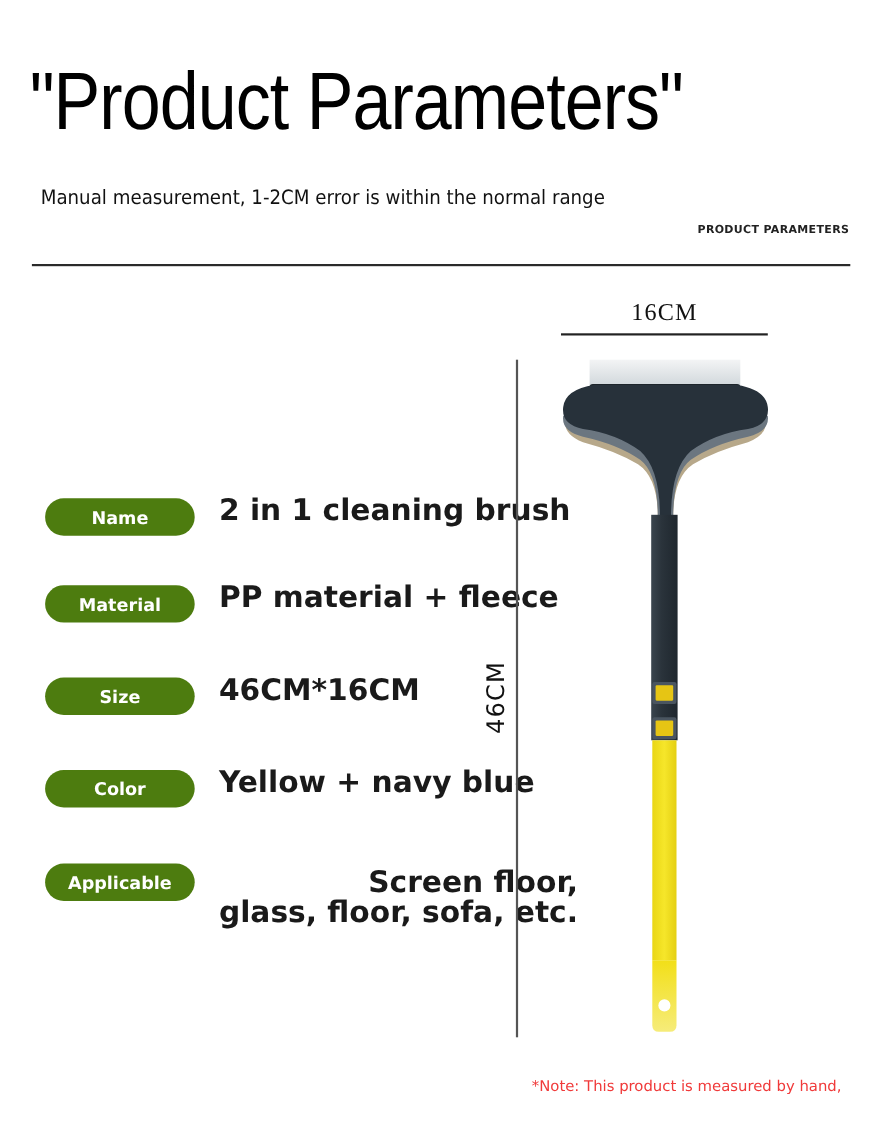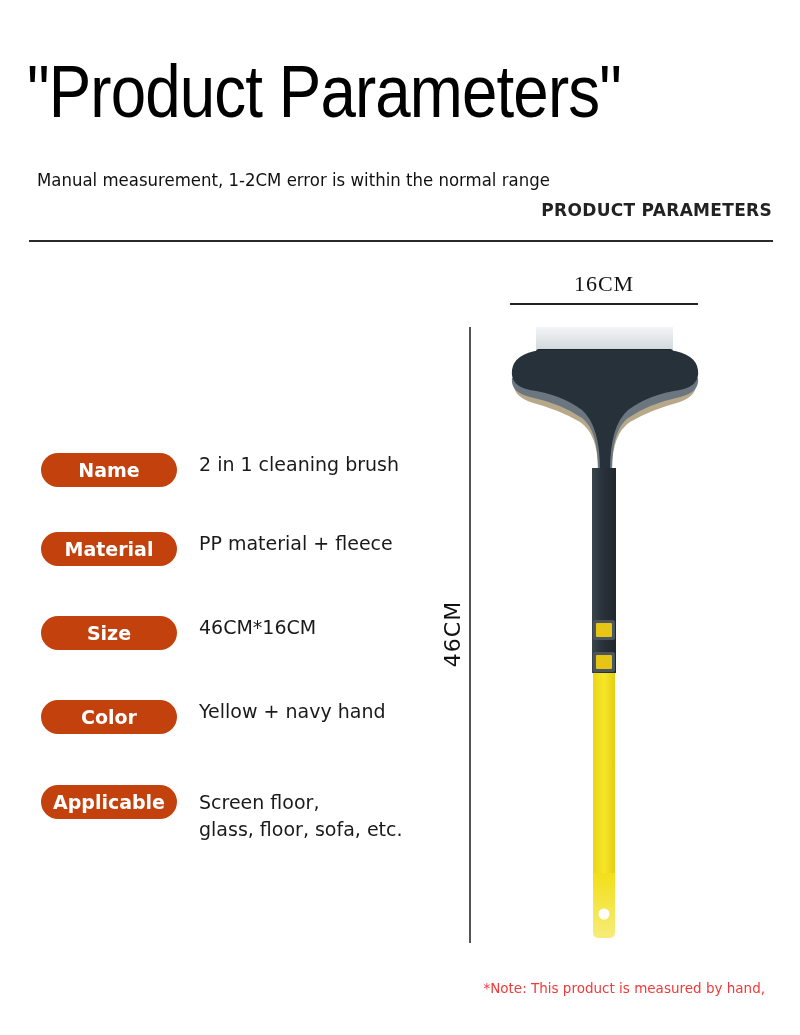--- a/index.html
+++ b/index.html
@@ -13,37 +13,37 @@
       letter-spacing: -1px; white-space: nowrap;
       transform: scaleX(0.86); transform-origin: left top;
     }
     .subtitle {
       position: absolute; left: 37px; top: 168px;
       font-size: 18px; line-height: 24px; color: #111; white-space: nowrap;
       transform: scaleX(0.92); transform-origin: left top;
     }
     .kicker {
       position: absolute; right: 28px; top: 202px;
-      font-size: 17px; line-height: 16px; color: #222; letter-spacing: 0.3px; white-space: nowrap;
+      font-size: 10px; line-height: 16px; color: #222; letter-spacing: 0.3px; white-space: nowrap;
       font-weight: bold;
       margin-left: 48px;
     }
     .divider {
       position: absolute; left: 29px; top: 240px; width: 744px; height: 2px; background: #2a2a2a;
     }
 
     .param-row { position: absolute; left: 41px; height: 36px; }
     .param-label {
       position: absolute; left: 0; top: 0; width: 136px; height: 34px;
-      background: #c2410c; color: #fff; font-size: 19px; font-weight: bold;
+      background: #4d7c0f; color: #fff; font-size: 16px; font-weight: bold;
       display: flex; align-items: center; justify-content: center; white-space: nowrap; border-radius: 17px;
     }
     .param-value {
       position: absolute; left: 158px; top: -2px;
-      font-size: 19px; line-height: 27px; color: #1a1a1a; white-space: nowrap; font-weight: 400;
+      font-size: 27px; line-height: 27px; color: #1a1a1a; white-space: nowrap; font-weight: 700; text-align: right;
     }
 
     .dim-h-label {
       position: absolute; left: 510px; width: 188px; top: 270px; text-align: center;
       font-size: 22px; line-height: 28px; color: #111; letter-spacing: 1px; font-family: Liberation Serif, serif;
     }
     .dim-h-line { position: absolute; left: 510px; top: 303px; width: 188px; height: 1.5px; background: #222; }
     .dim-v-line { position: absolute; left: 469px; top: 327px; width: 2px; height: 616px; background: #555; }
     .dim-v-label {
       position: absolute; left: 452px; top: 634px; font-size: 22px; color: #111; letter-spacing: 1px;
@@ -72,21 +72,21 @@
 <div class="param-row" style="top:532px;">
   <div class="param-label">Material</div>
   <div class="param-value">PP material + fleece</div>
 </div>
 <div class="param-row" style="top:616px;">
   <div class="param-label">Size</div>
   <div class="param-value">46CM*16CM</div>
 </div>
 <div class="param-row" style="top:700px;">
   <div class="param-label">Color</div>
-  <div class="param-value">Yellow + navy hand</div>
+  <div class="param-value">Yellow + navy blue</div>
 </div>
 <div class="param-row" style="top:785px;">
   <div class="param-label">Applicable</div>
   <div class="param-value" style="top:4px;">
     <div>Screen floor,</div>
     <div>glass, floor, sofa, etc.</div>
   </div>
 </div>
 
 <div class="dim-h-label">16CM</div>

